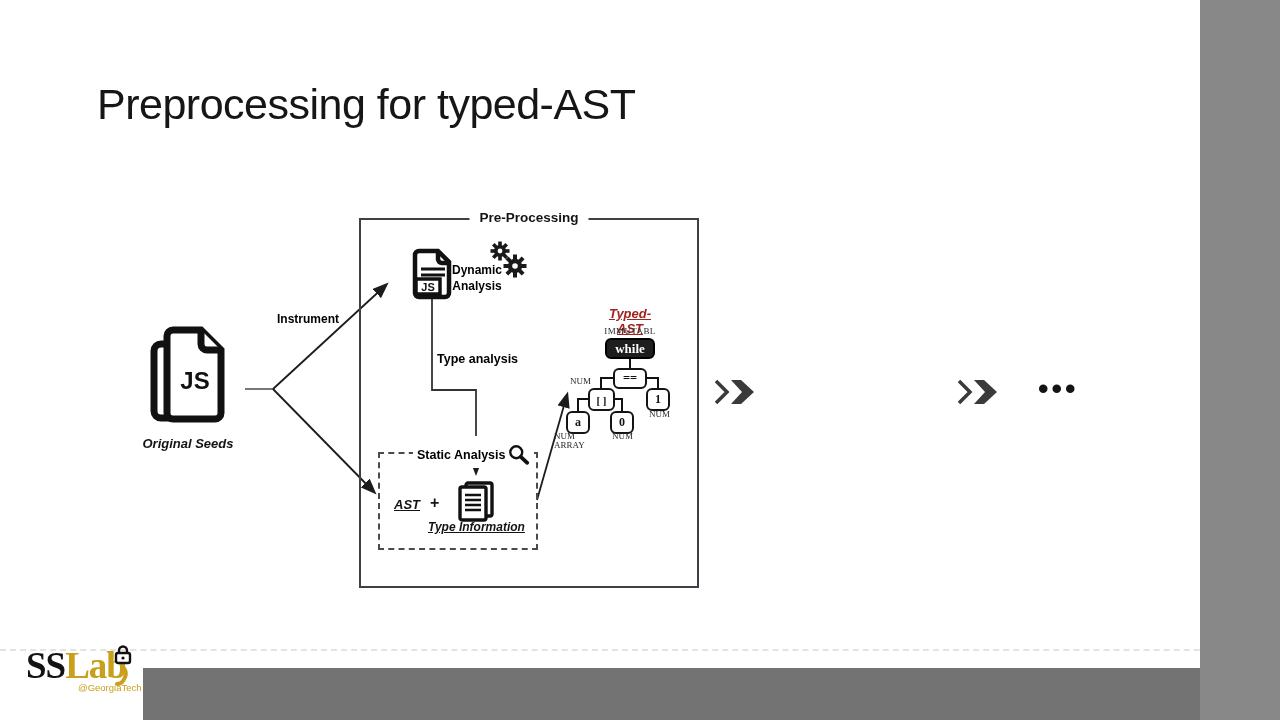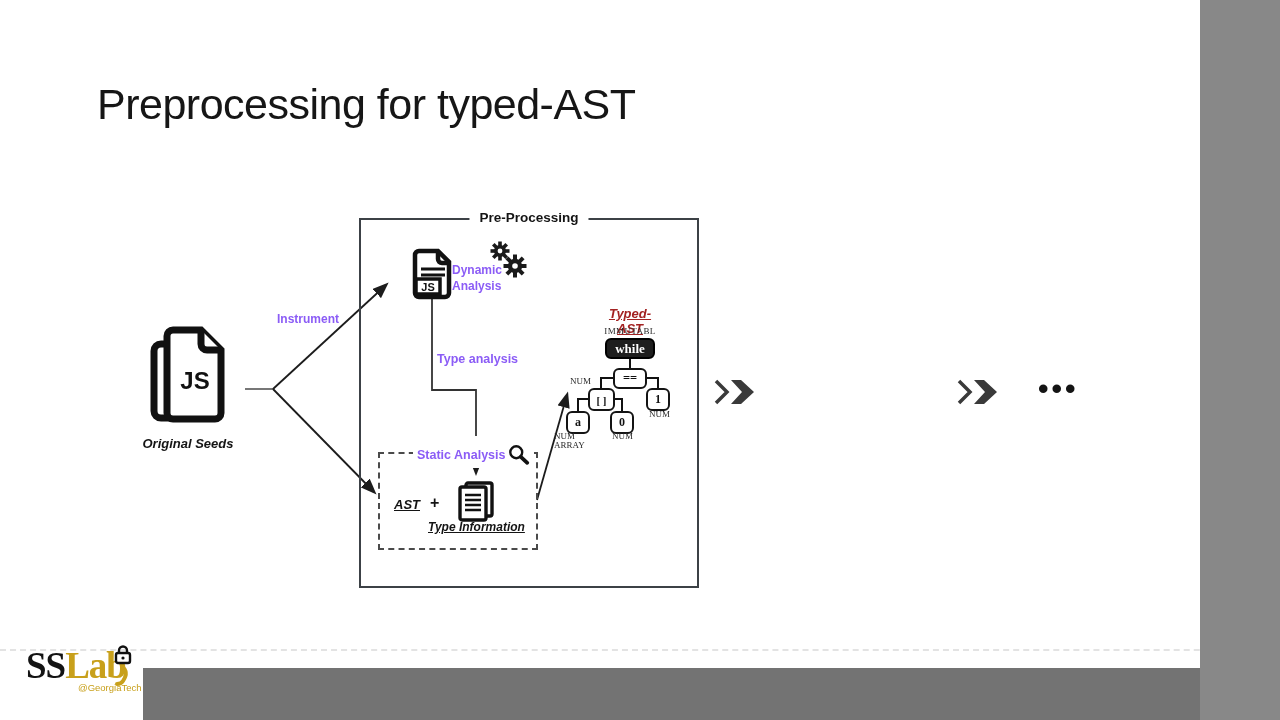--- a/index.html
+++ b/index.html
@@ -7,21 +7,21 @@
     position:relative;width:1200px;height:720px;background:#ffffff;overflow:hidden;
     font-family:"Liberation Sans",sans-serif;color:#141414;
   }
   .abs{position:absolute;}
   .pre{white-space:pre-line;}
   h1.title{
     margin:0;font-weight:400;font-size:43px;letter-spacing:-0.5px;color:#161616;
     font-family:"Liberation Sans",sans-serif;
   }
   svg.overlay{position:absolute;left:0;top:0;width:1280px;height:720px;pointer-events:none;}
-  .lbl{font-weight:bold;font-size:12px;color:#8b5cf6;}
+  .lbl{font-weight:bold;font-size:12px;color:#000000;text-align:center;}
   .lbl-iu{font-weight:bold;font-style:italic;text-decoration:underline;}
   .serif-sm{font-family:"Liberation Serif",serif;font-size:9px;color:#2a2a2a;line-height:9px;}
   .ppbox{border:2px solid #3c4146;}
   .ppbox .pptitle{
     position:absolute;top:-10px;left:50%;transform:translateX(-50%);
     background:#fff;padding:0 10px;font-weight:bold;font-size:13.5px;white-space:nowrap;
   }
   .dashedbox{border:2px dashed #4a4a4a;}
   .node{
     position:absolute;display:flex;align-items:center;justify-content:center;

